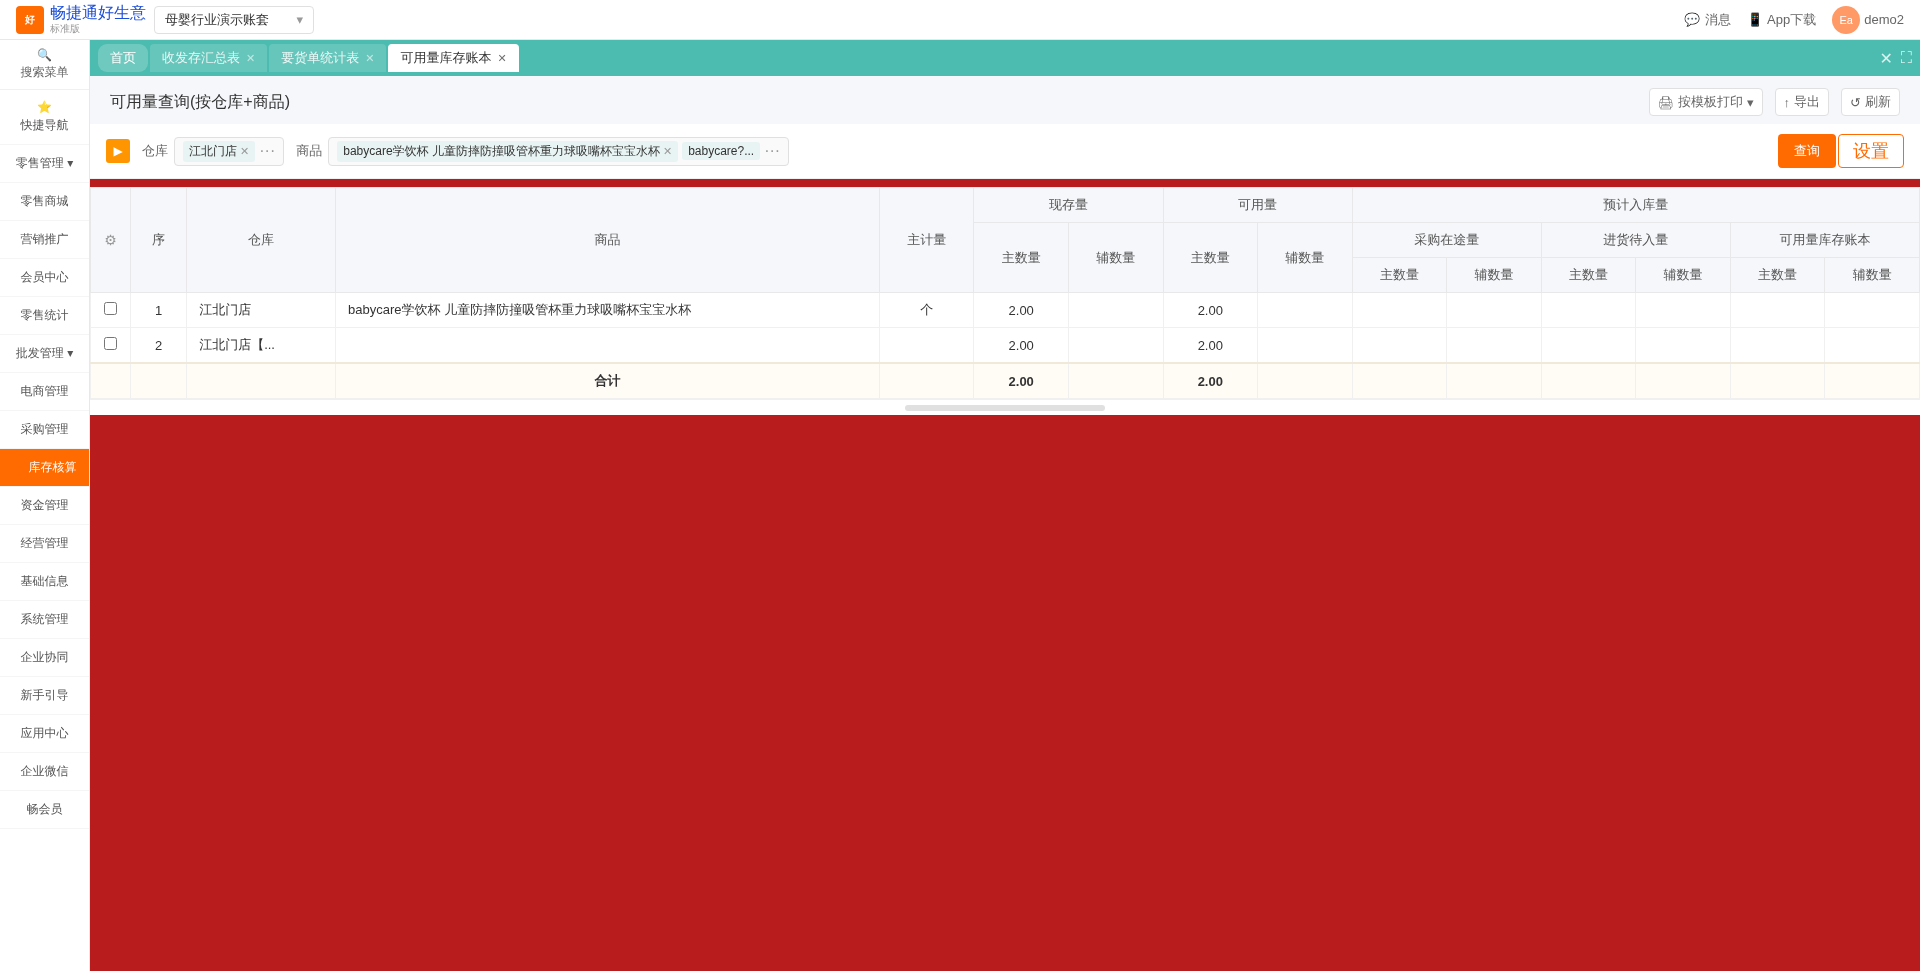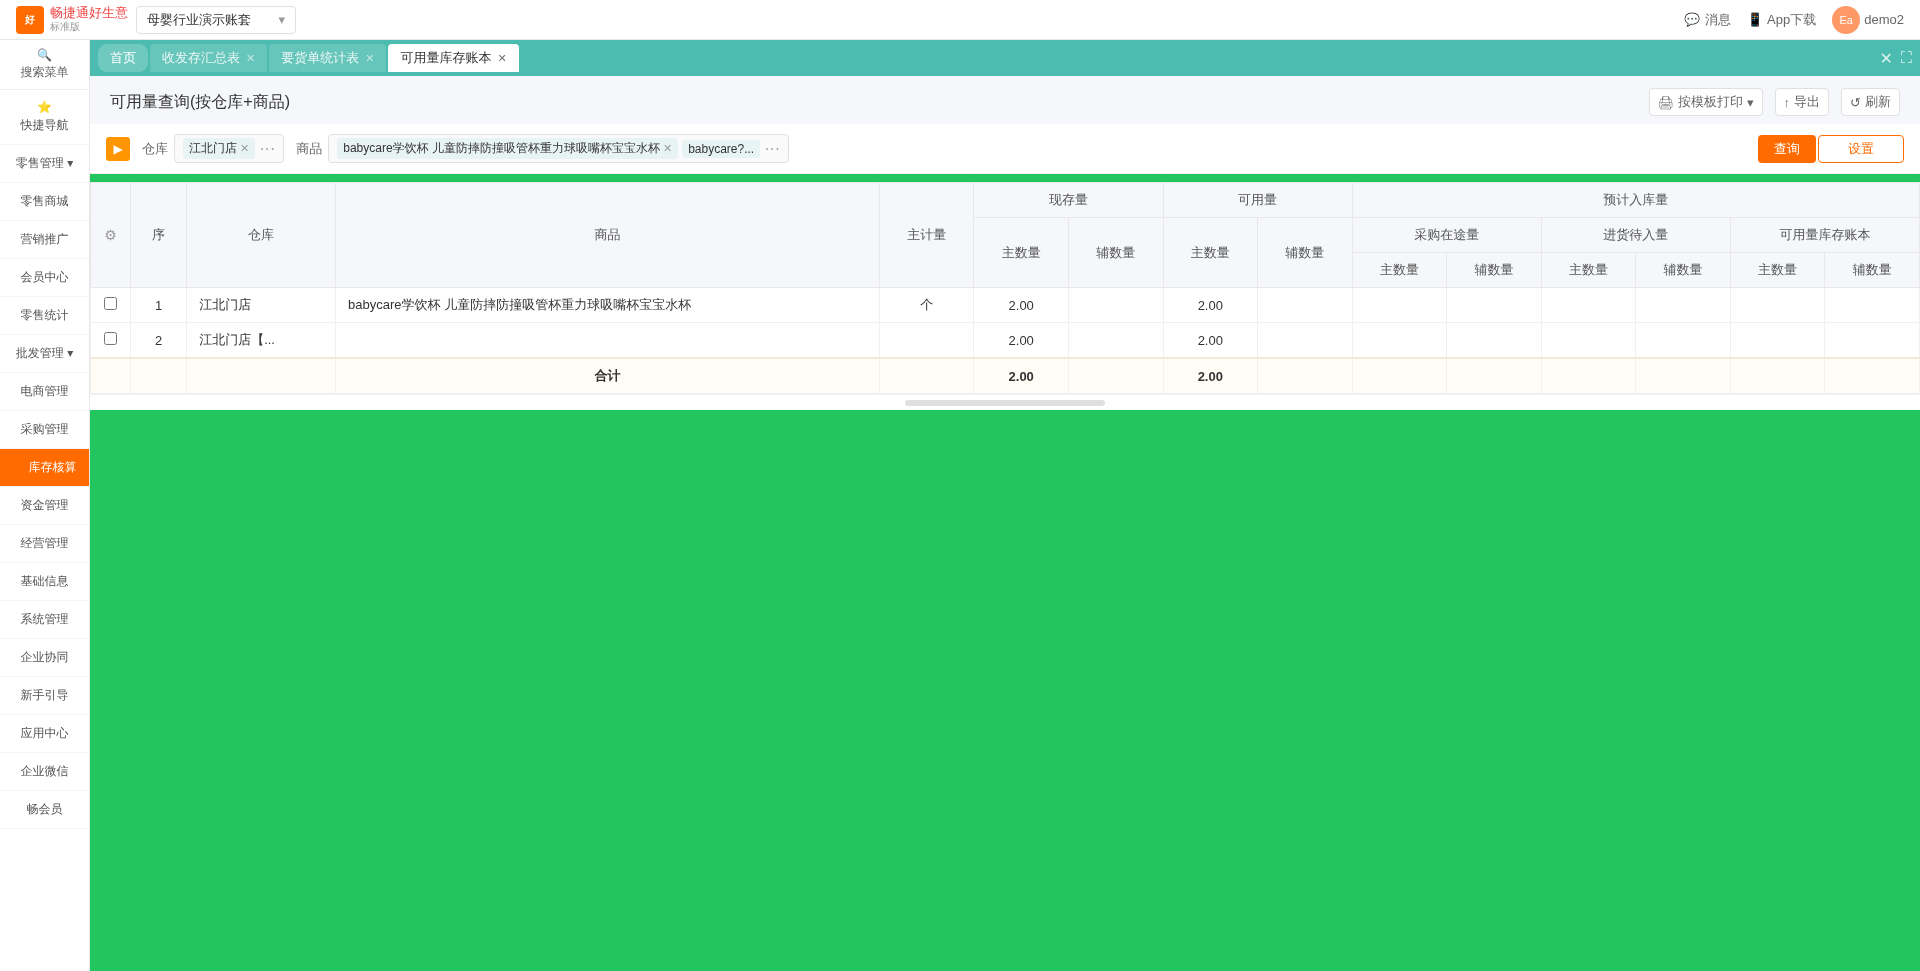--- a/index.html
+++ b/index.html
@@ -32,22 +32,22 @@
       background: #ff6b00;
       border-radius: 4px;
       display: flex;
       align-items: center;
       justify-content: center;
       color: white;
       font-size: 10px;
       font-weight: bold;
     }
     .logo-text {
-      font-size: 13px;
-      color: #ef4444;
+      font-size: 16px;
+      color: #1d4ed8;
       line-height: 1.2;
     }
     .logo-subtitle {
       font-size: 10px;
       color: #999;
     }
     .industry-selector {
       display: flex;
       align-items: center;
       gap: 4px;
@@ -183,21 +183,21 @@
       color: white;
       font-size: 16px;
       cursor: pointer;
       opacity: 0.8;
     }
 
     
     .page-content {
       flex: 1;
       overflow-y: auto;
-      background: #22c55e;
+      background: #b91c1c;
       padding: 0;
     }
     .page-header {
       background: #f5f7fa;
       padding: 12px 20px 8px;
       display: flex;
       align-items: center;
       justify-content: space-between;
     }
     .page-title {
@@ -300,24 +300,24 @@
       border: none;
       padding: 5px 16px;
       border-radius: 4px;
       cursor: pointer;
       font-size: 13px;
     }
     .btn-settings {
       background: #fff;
       color: #ff6b00;
       border: 1px solid #ff6b00;
-      padding: 4px 29px;
+      padding: 4px 14px;
       border-radius: 4px;
       cursor: pointer;
-      font-size: 13px;
+      font-size: 18px;
     }
 
     
     .table-container {
       background: #fff;
       margin: 0;
       overflow-x: auto;
     }
     table {
       width: 100%;

